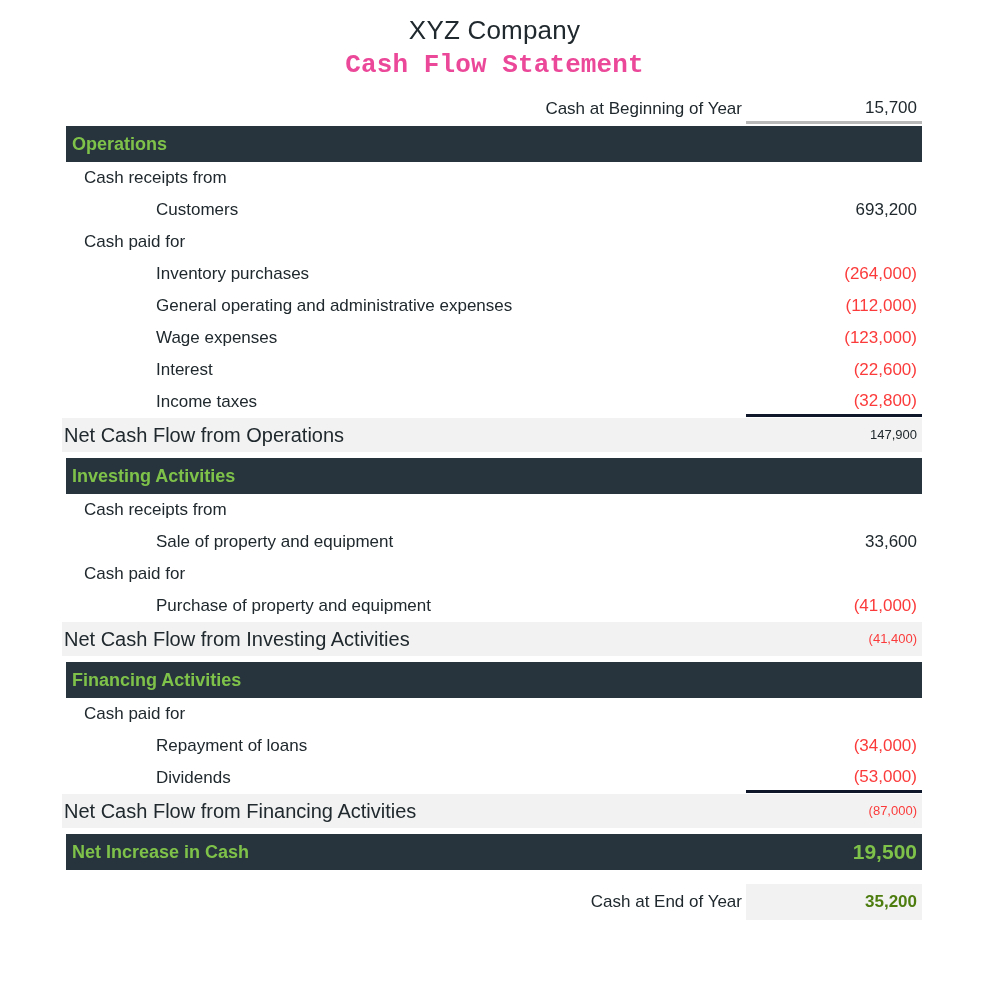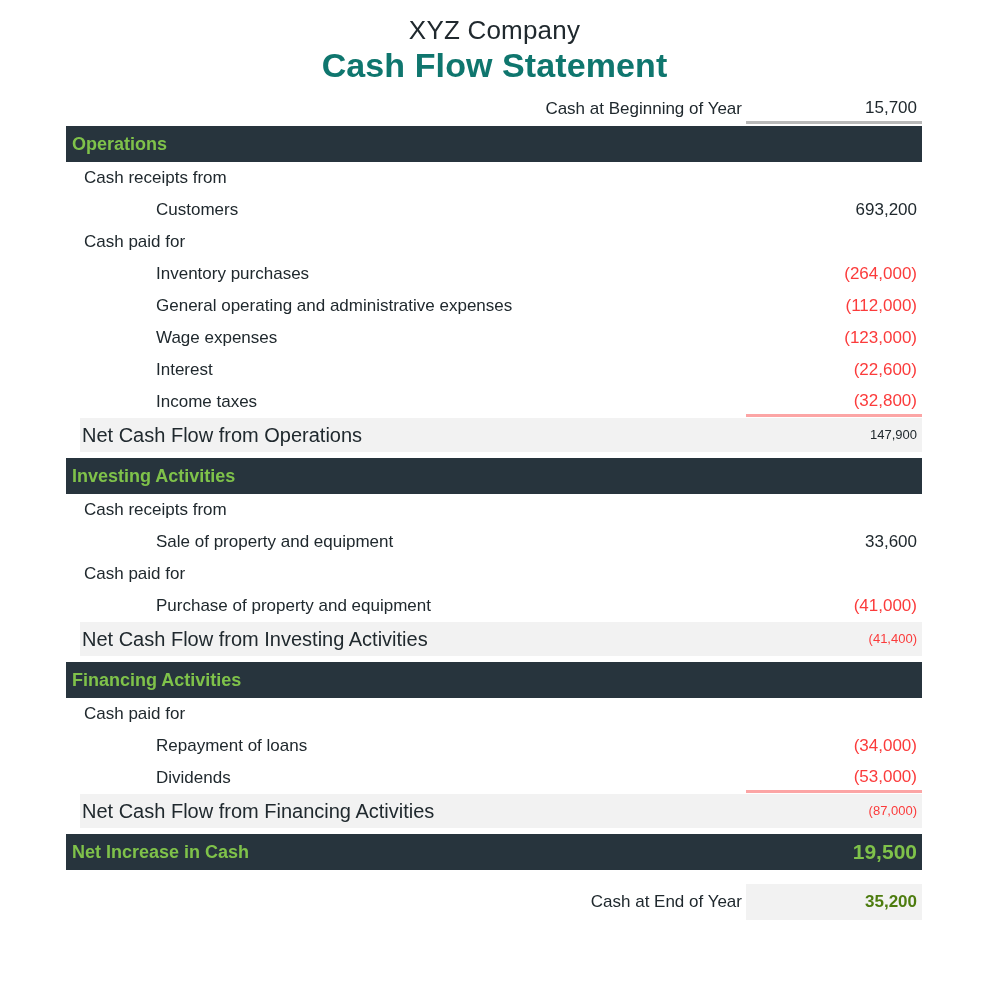--- a/index.html
+++ b/index.html
@@ -29,25 +29,26 @@
     text-align: center;
   }
   .title-company {
     font-size: 26px;
     font-weight: 400;
     color: #20292e;
     line-height: 36px;
     letter-spacing: .2px;
   }
   .title-statement {
-    font-size: 34px;
+    font-size: 26px;
     font-weight: 700;
-    color: #0f766e;
+    color: #ec4899;
     line-height: 34px;
     letter-spacing: .1px;
+    font-family: Liberation Mono, monospace;
   }
 
   
   .rows {
     margin-top: 10px;
   }
   .row {
     display: flex;
     align-items: center;
     height: 32px;
@@ -131,33 +132,33 @@
     color: #20292e;
   }
   .indent-0 .label { padding-left: 2px; }
   .indent-1 .label { padding-left: 74px; }
 
   .num-pos { color: #20292e; }
   .num-neg { color: #fb3b3b; }
 
   
   .row-item.ruled .value {
-    border-bottom: 3px solid #fca5a5;
+    border-bottom: 3px solid #0f172a;
     height: 29px;
     display: flex;
     align-items: center;
     justify-content: flex-end;
     box-sizing: border-box;
   }
 
   
   .row-net {
     background: #f2f2f2;
     height: 34px;
-    margin-left: 80px;
+    margin-left: 62px;
     margin-right: 67px;
     padding-left: 2px;
     box-sizing: border-box;
     gap: 32px;
   }
   .row-net .label {
     font-size: 20px;
     color: #20292e;
     line-height: 24px;
   }

